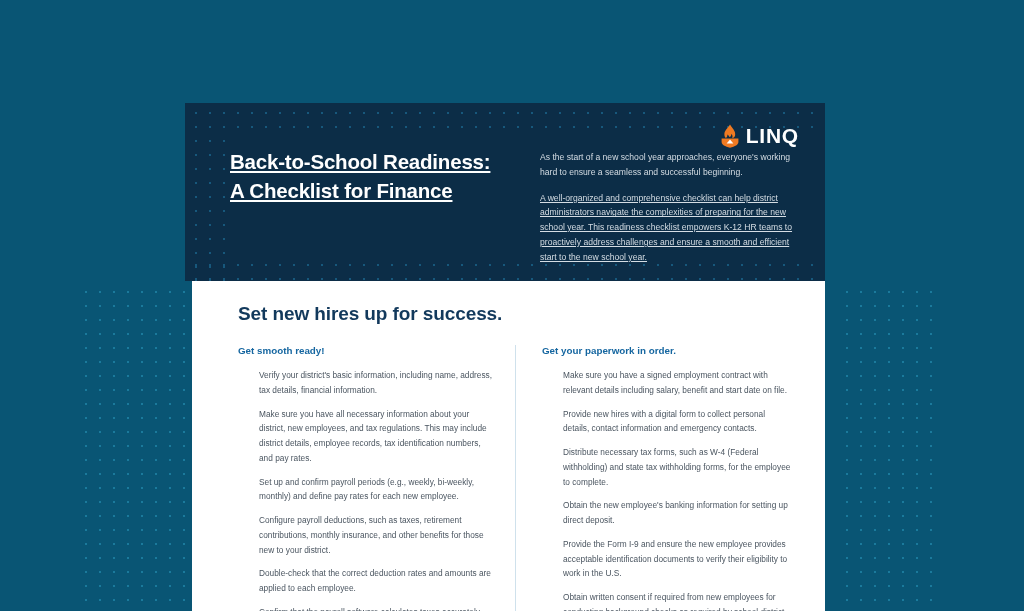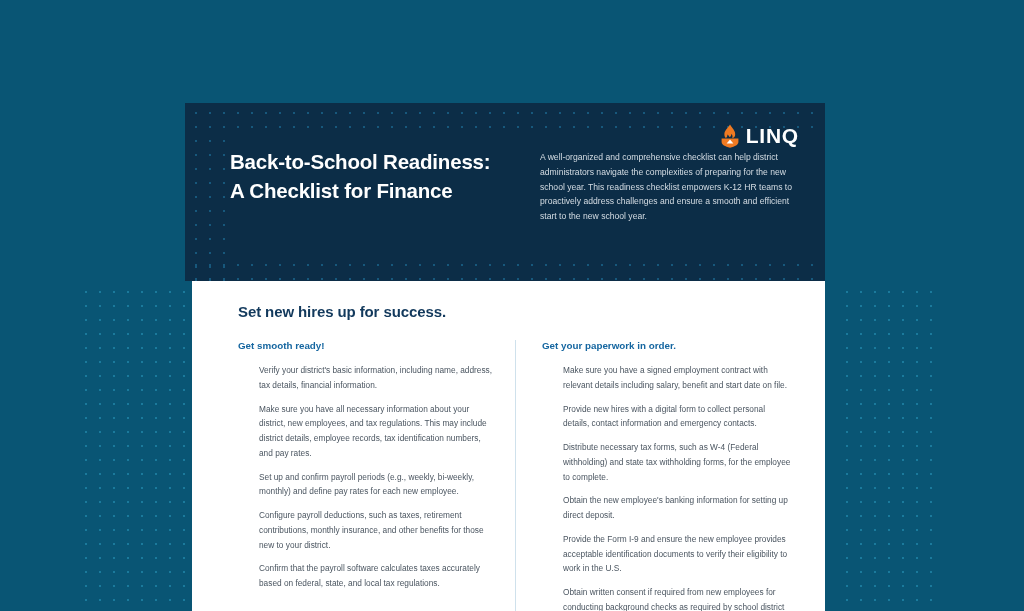--- a/index.html
+++ b/index.html
@@ -73,20 +73,21 @@
   }
 
   .header-left { width: 286px; flex: none; }
 
   .doc-title {
     color: #ffffff;
     font-size: 20.5px;
     font-weight: 700;
     line-height: 1.42;
     letter-spacing: -0.2px;
+    text-decoration: underline;
   }
 
   .header-right {
     flex: 1;
     padding-left: 24px;
     position: relative;
     padding-top: 3px;
   }
 
   .logo {
@@ -117,21 +118,21 @@
     position: relative;
     left: 7px;
     width: 633px;
     min-height: 330px;
     background: #ffffff;
     padding: 22px 33px 0 46px;
   }
 
   .section-title {
     color: #12395c;
-    font-size: 15px;
+    font-size: 19px;
     font-weight: 700;
     letter-spacing: -0.1px;
     margin-bottom: 20px;
   }
 
   .columns {
     display: flex;
     align-items: stretch;
   }
   .col { width: 50%; }
@@ -181,37 +182,39 @@
                      C12.9 12.6 12.4 10.9 11.3 9.7 C11.4 11.5 10.6 12.6 9.5 13.1
                      C8.9 11.9 8.3 11.2 7.3 10.6 C7.6 12.1 7.0 13.3 6.0 14.0
                      C5.0 13.3 4.4 12.0 4.4 10.4 C4.4 6.9 7.4 4.6 10 0.6 Z" fill="#f07a22"></path>
             <path d="M1.6 14.4 H18.4 V18.0 C18.4 20.6 15.0 22.6 10 23.7
                      C5.0 22.6 1.6 20.6 1.6 18.0 Z" fill="#f07a22"></path>
             <path d="M10 15.6 L13.4 19.6 H6.6 Z" fill="#ffffff"></path>
           </svg>
           <span class="logo-word">LINQ</span>
         </div>
 
+        <p class="intro-p">As the start of a new school year approaches, everyone's working hard to ensure a seamless and successful beginning.</p>
         <p class="intro-p">A well-organized and comprehensive checklist can help district administrators navigate the complexities of preparing for the new school year. This readiness checklist empowers K-12 HR teams to proactively address challenges and ensure a smooth and efficient start to the new school year.</p>
       </div>
     </div>
   </div>
 
   <div class="body-card">
     <h2 class="section-title">Set new hires up for success.</h2>
 
     <div class="columns">
 
       <div class="col left">
         <h3 class="col-heading">Get smooth ready!</h3>
         <ul class="check-list">
           <li>Verify your district's basic information, including name, address, tax details, financial information.</li>
           <li>Make sure you have all necessary information about your district, new employees, and tax regulations. This may include district details, employee records, tax identification numbers, and pay rates.</li>
           <li>Set up and confirm payroll periods (e.g., weekly, bi-weekly, monthly) and define pay rates for each new employee.</li>
           <li>Configure payroll deductions, such as taxes, retirement contributions, monthly insurance, and other benefits for those new to your district.</li>
+          <li>Double-check that the correct deduction rates and amounts are applied to each employee.</li>
           <li>Confirm that the payroll software calculates taxes accurately based on federal, state, and local tax regulations.</li>
 
         </ul>
       </div>
 
       <div class="col right">
         <h3 class="col-heading">Get your paperwork in order.</h3>
         <ul class="check-list">
           <li>Make sure you have a signed employment contract with relevant details including salary, benefit and start date on file.</li>
           <li>Provide new hires with a digital form to collect personal details, contact information and emergency contacts.</li>

